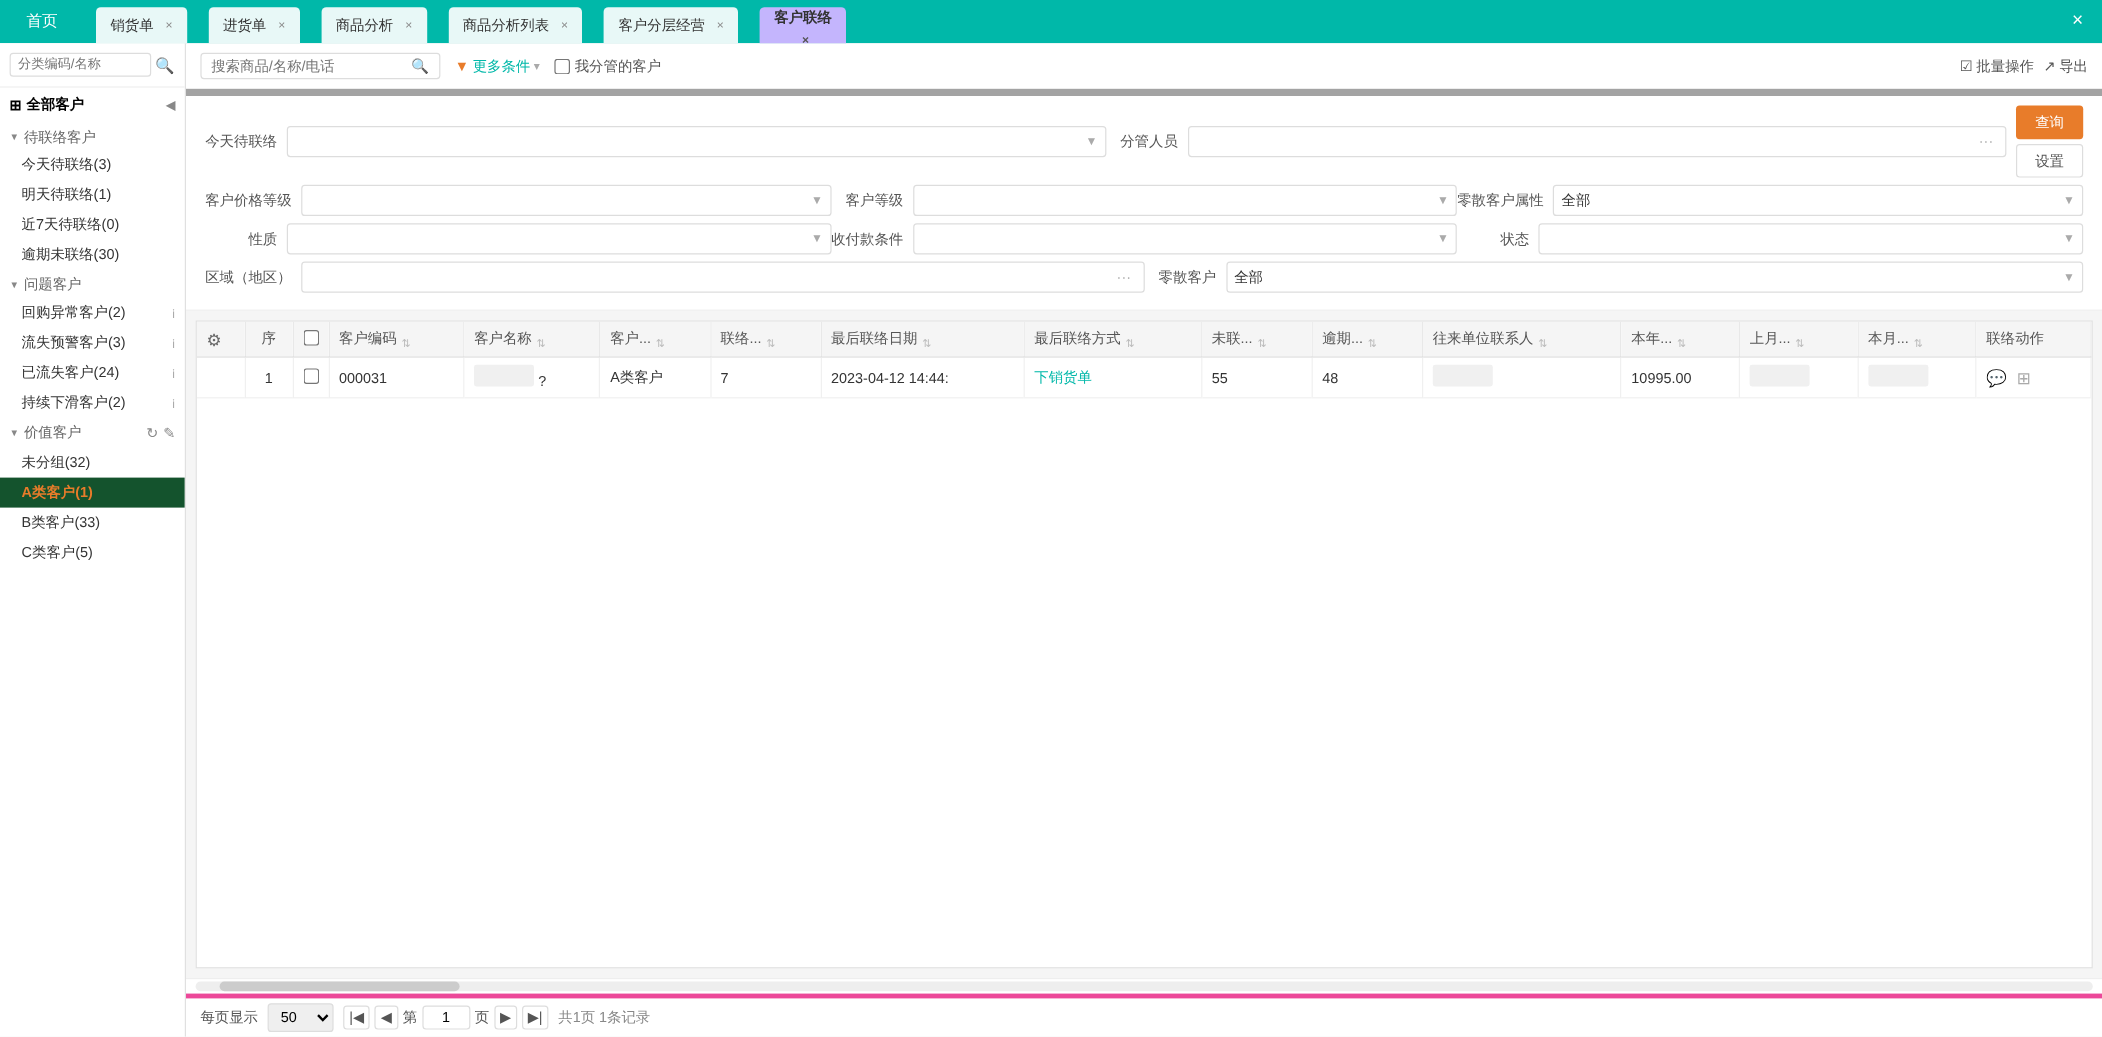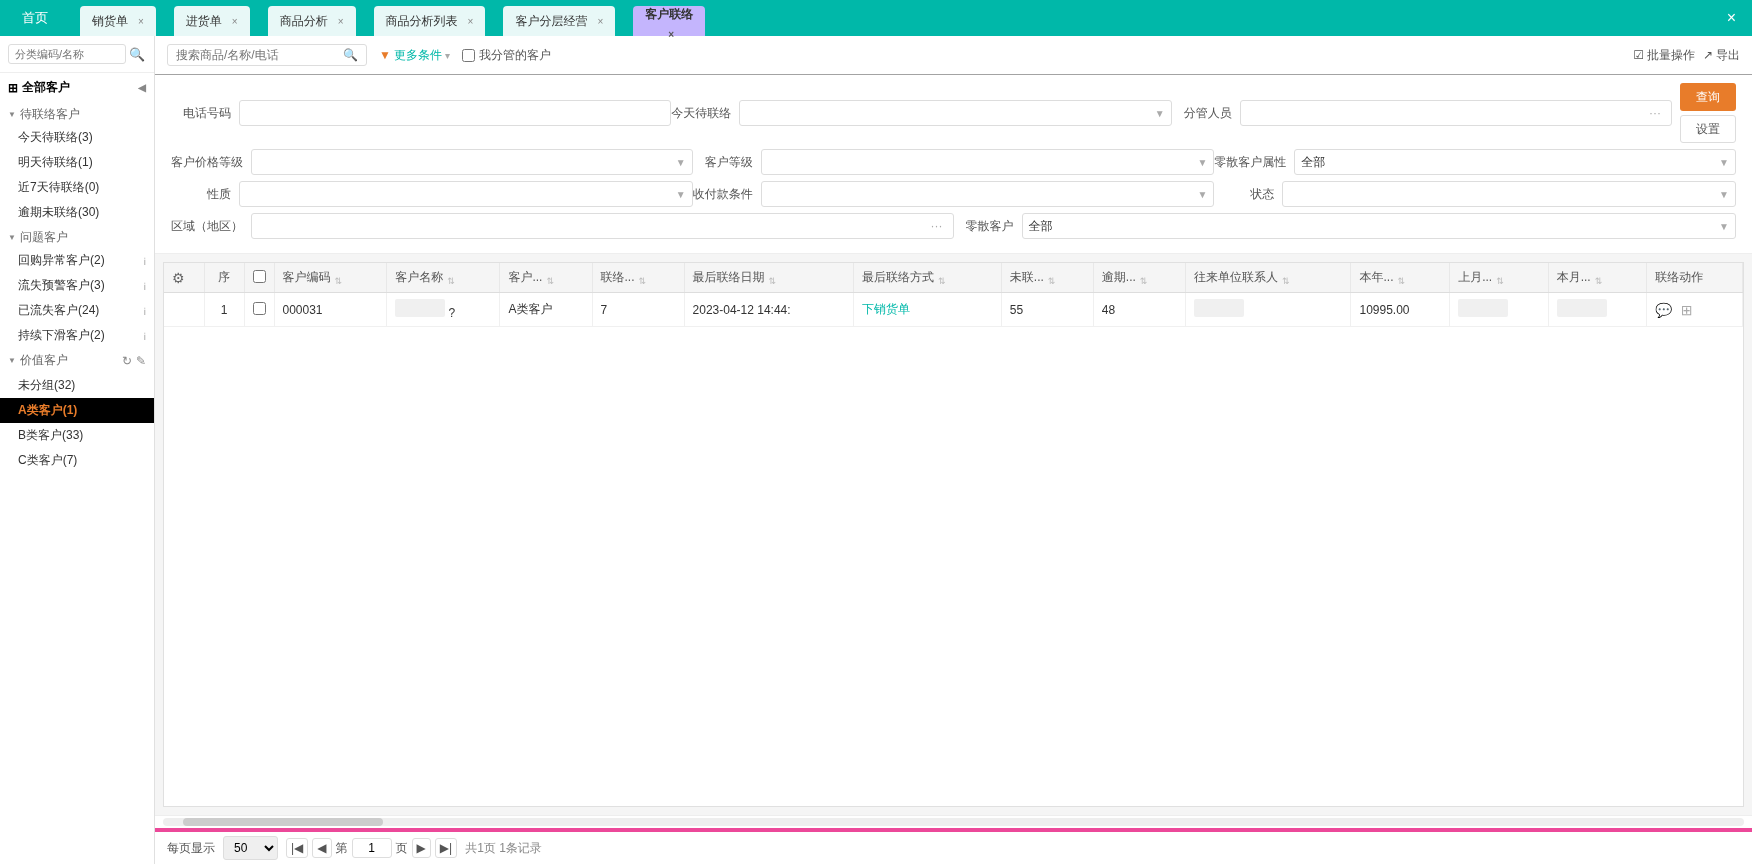--- a/index.html
+++ b/index.html
@@ -60,37 +60,37 @@
     .sidebar-group-label {
       display: flex; align-items: center; padding: 4px 8px 2px 8px;
       color: #666; font-size: 11px; cursor: pointer; gap: 4px;
     }
     .sidebar-group-label .triangle { font-size: 8px; color: #888; }
 
     .sidebar-item {
       padding: 4px 8px 4px 18px; cursor: pointer; color: #333; font-size: 11px;
       display: flex; align-items: center; justify-content: space-between;
     }
-    .sidebar-item.active { background: #000000; color: #e87c2a; font-weight: bold; }
+    .sidebar-item.active { background: #14532d; color: #e87c2a; font-weight: bold; }
     .sidebar-item .item-info { display: flex; align-items: center; gap: 2px; }
     .sidebar-item .question-icon { color: #aaa; font-size: 10px; }
 
     .sidebar-value-group {
       display: flex; align-items: center; padding: 4px 8px; justify-content: space-between;
     }
     .sidebar-value-icons { display: flex; gap: 4px; color: #888; font-size: 12px; cursor: pointer; }
 
     
     .content-area {
       flex: 1; display: flex; flex-direction: column; overflow: hidden;
     }
 
     
     .filter-bar {
-      background: white; padding: 8px 12px; border-bottom: 1px solid #a3a3a3;
+      background: white; padding: 8px 12px; border-bottom: 6px solid #a3a3a3;
       display: flex; align-items: center; gap: 12px;
     }
     .filter-search-box {
       display: flex; align-items: center; border: 1px solid #ddd; border-radius: 3px;
       padding: 3px 8px; gap: 6px; width: 200px;
     }
     .filter-search-box input { border: none; outline: none; font-size: 12px; color: #999; width: 100%; }
     .filter-more {
       display: flex; align-items: center; color: #00b8a9; cursor: pointer; gap: 3px; font-size: 12px;
     }
@@ -290,21 +290,21 @@
     <div class="sidebar-item">
       <span>未分组(32)</span>
     </div>
     <div class="sidebar-item active">
       <span>A类客户(1)</span>
     </div>
     <div class="sidebar-item">
       <span>B类客户(33)</span>
     </div>
     <div class="sidebar-item">
-      <span>C类客户(7)</span>
+      <span>C类客户(5)</span>
     </div>
   </div>
 
   <div class="content-area">
 
     <div class="filter-bar">
       <div class="filter-search-box">
         <input type="text" style="color: rgb(153, 153, 153);" placeholder="搜索商品/名称/电话">
         <span style="color:#00b8a9;">🔍</span>
       </div>
@@ -325,24 +325,20 @@
         <div class="btn-export">
           <span>↗</span>
           <span>导出</span>
         </div>
       </div>
     </div>
 
     <div class="advanced-filter">
 
       <div class="filter-row">
-        <div class="filter-cell">
-          <span class="filter-label">电话号码</span>
-          <input class="filter-input" type="text" style="width: 300px;">
-        </div>
         <div class="filter-cell">
           <span class="filter-label">今天待联络</span>
           <div class="filter-select" style="width:260px;">
             <span></span>
             <span class="filter-select-arrow">▼</span>
           </div>
         </div>
         <div class="filter-cell">
           <span class="filter-label">分管人员</span>
           <div class="filter-select" style="width:200px; flex:1;">

